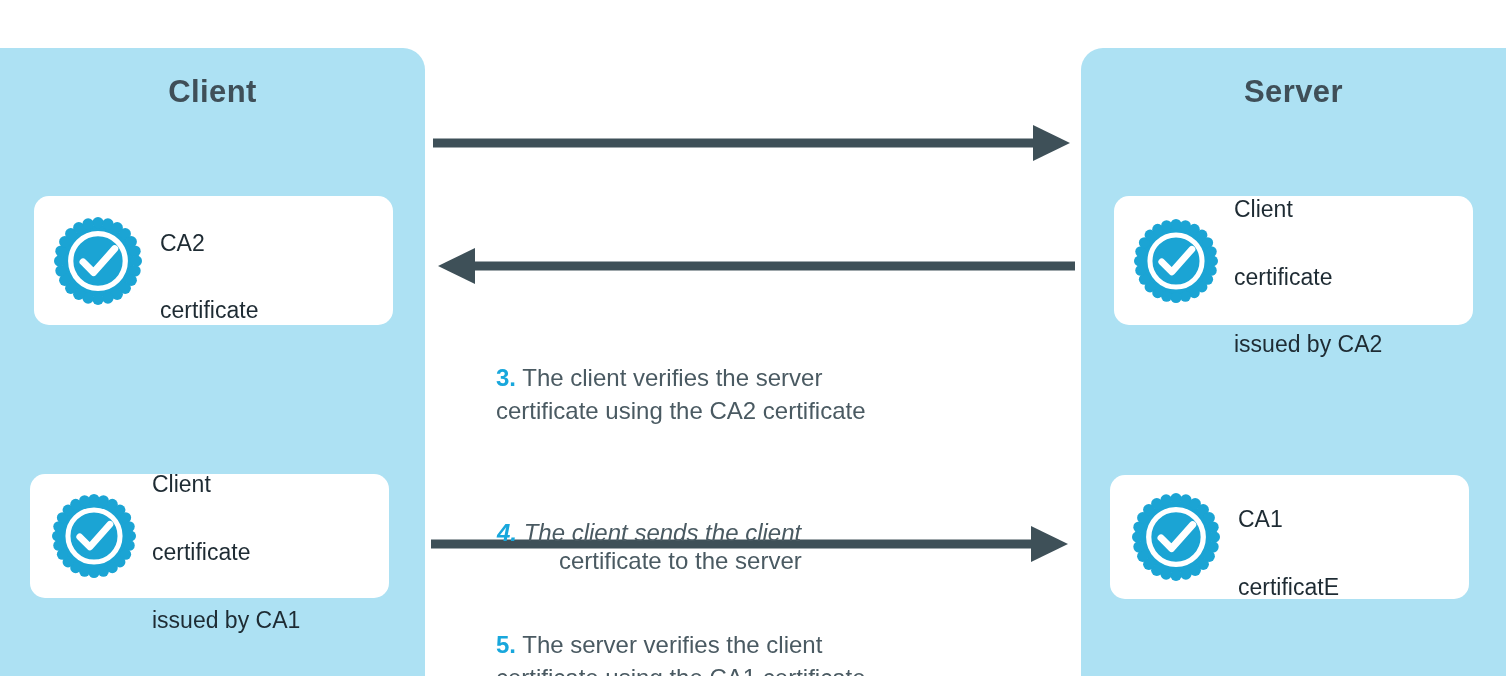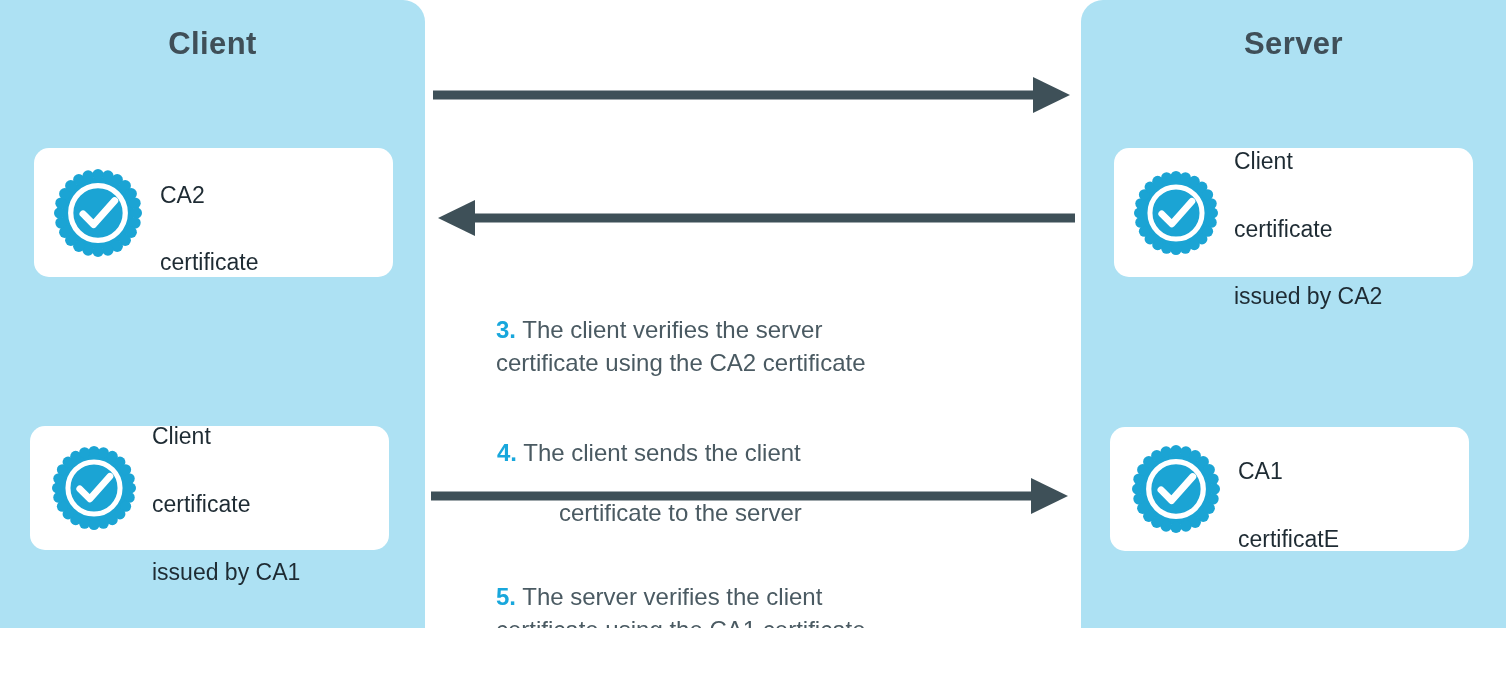--- a/index.html
+++ b/index.html
@@ -9,20 +9,21 @@
   }
   body {
     font-family: "Liberation Sans", sans-serif;
   }
   #stage {
     position: relative;
     width: 1506px;
     height: 628px;
     background: #ffffff;
     overflow: hidden;
+    margin-top: 48px;
   }
 
   
   .panel {
     position: absolute;
     top: 0;
     height: 694px;
     background: #ADE1F3;
   }
   .panel.left {
@@ -89,21 +90,21 @@
   }
   .step .num {
     color: #18A7DC;
     font-weight: bold;
   }
 
   #step1 { left: 497px; top: 43px;  }
   #step2a{ left: 497px; top: 166px; }
   #step2b{ left: 536px; top: 218px; }
   #step3 { left: 496px; top: 313px; }
-  #step4a{ left: 497px; top: 436px; }
+  #step4a{ left: 497px; top: 468px; font-style: italic; }
   #step4b{ left: 559px; top: 496px; }
   #step5 { left: 496px; top: 580px; }
 
   
   .arrow { position: absolute; }
   #arrow1 { left: 433px; top: 72px;  }
   #arrow2 { left: 433px; top: 195px; }
   #arrow4 { left: 431px; top: 473px; }
 </style>
 </head>

